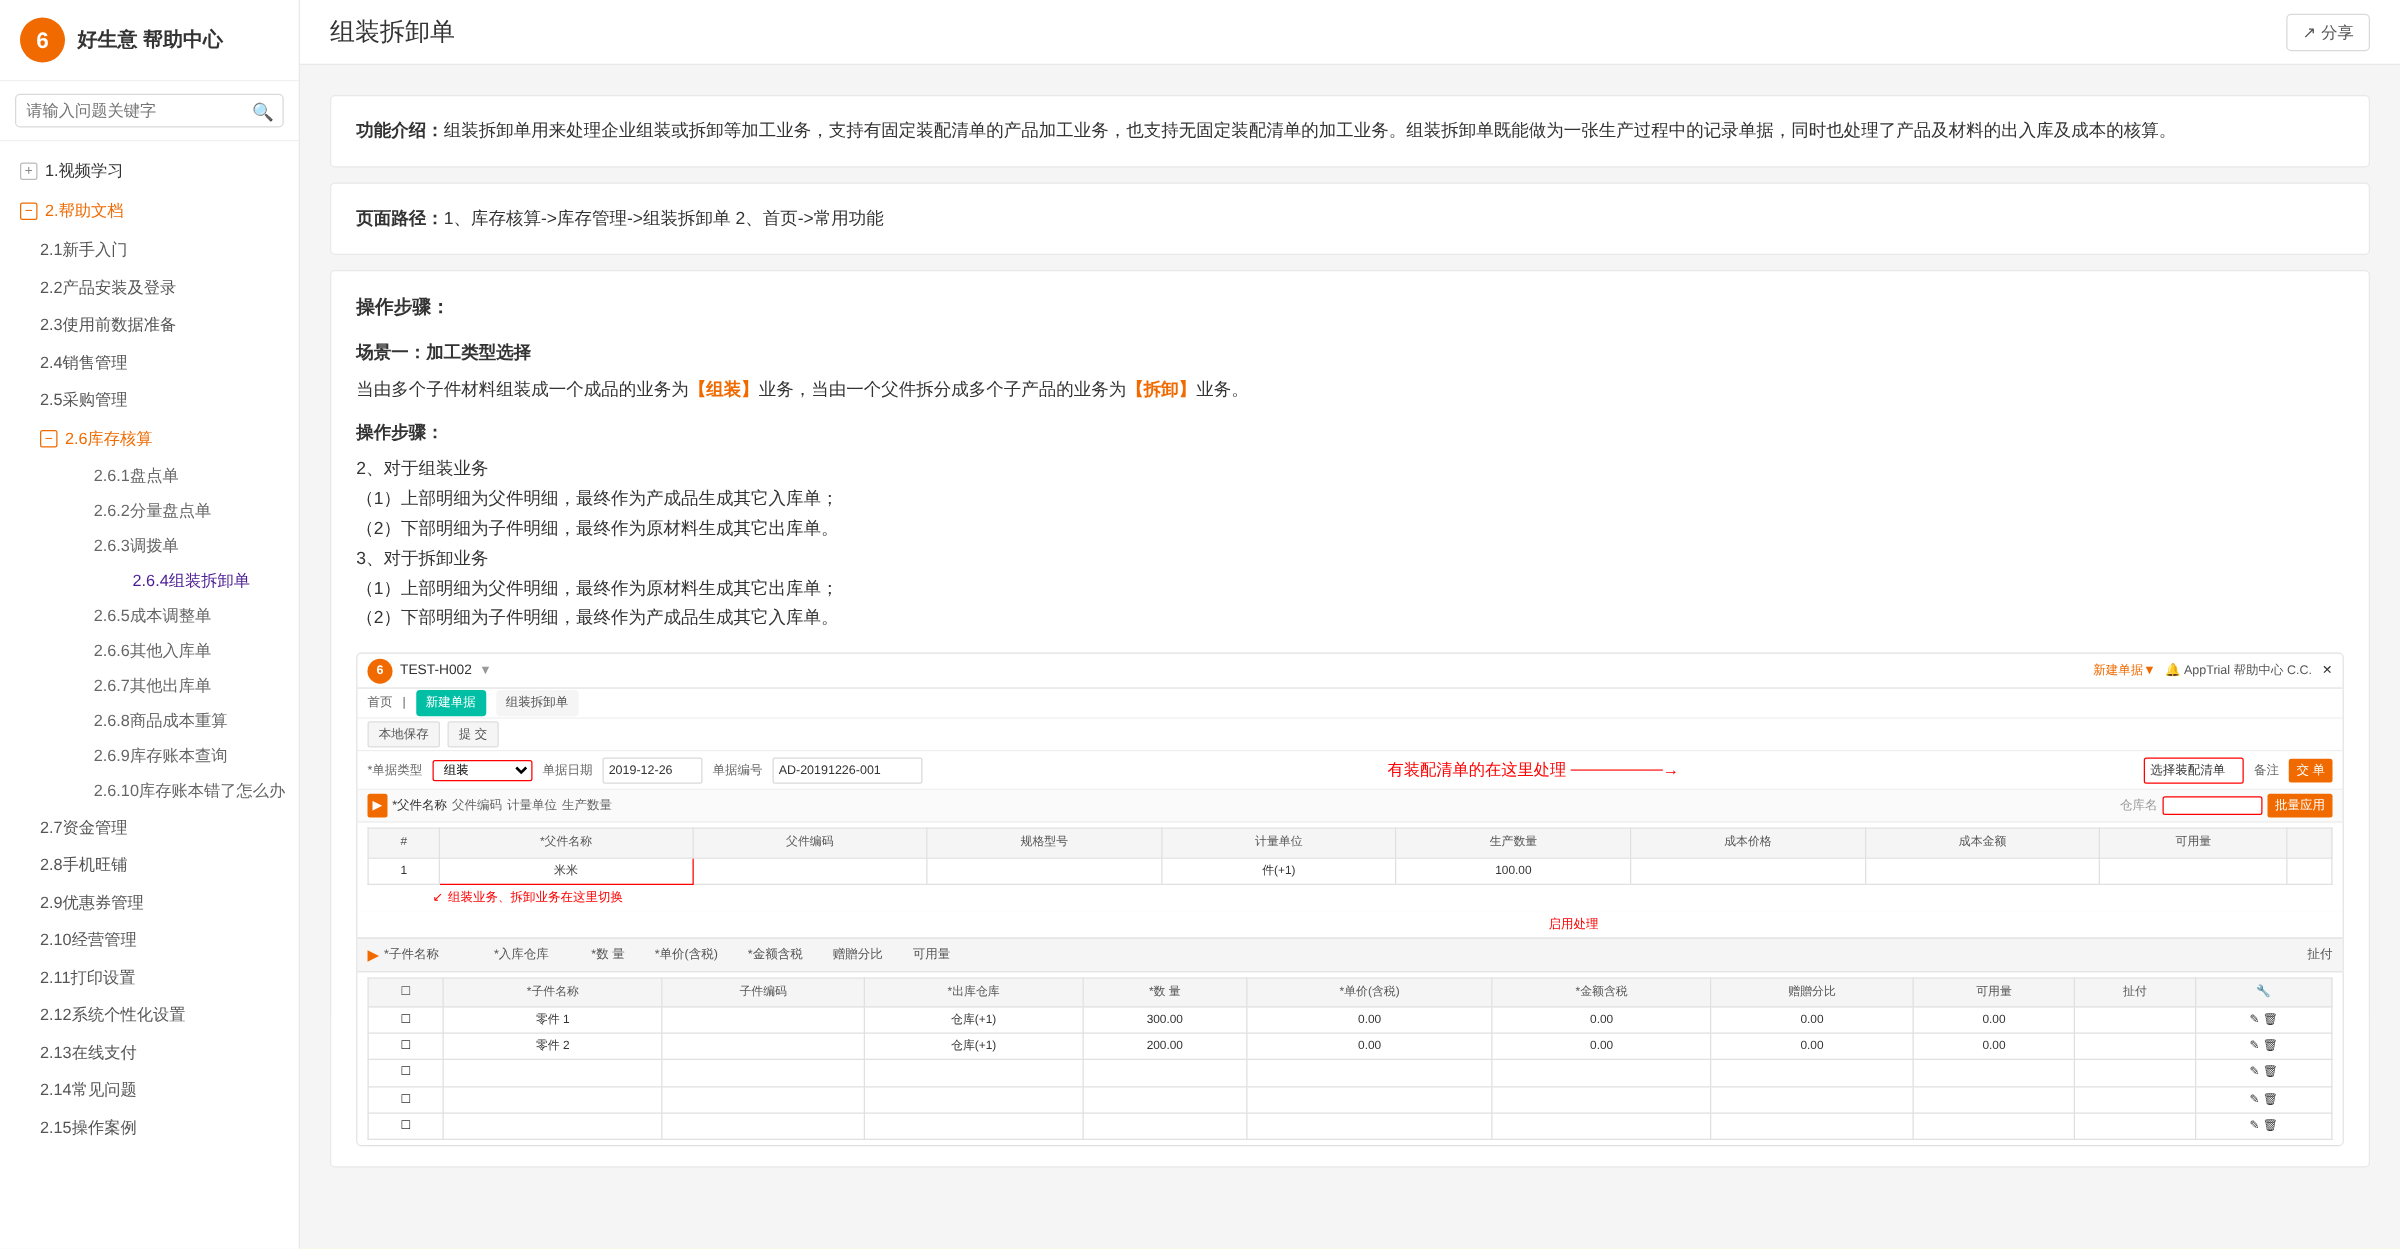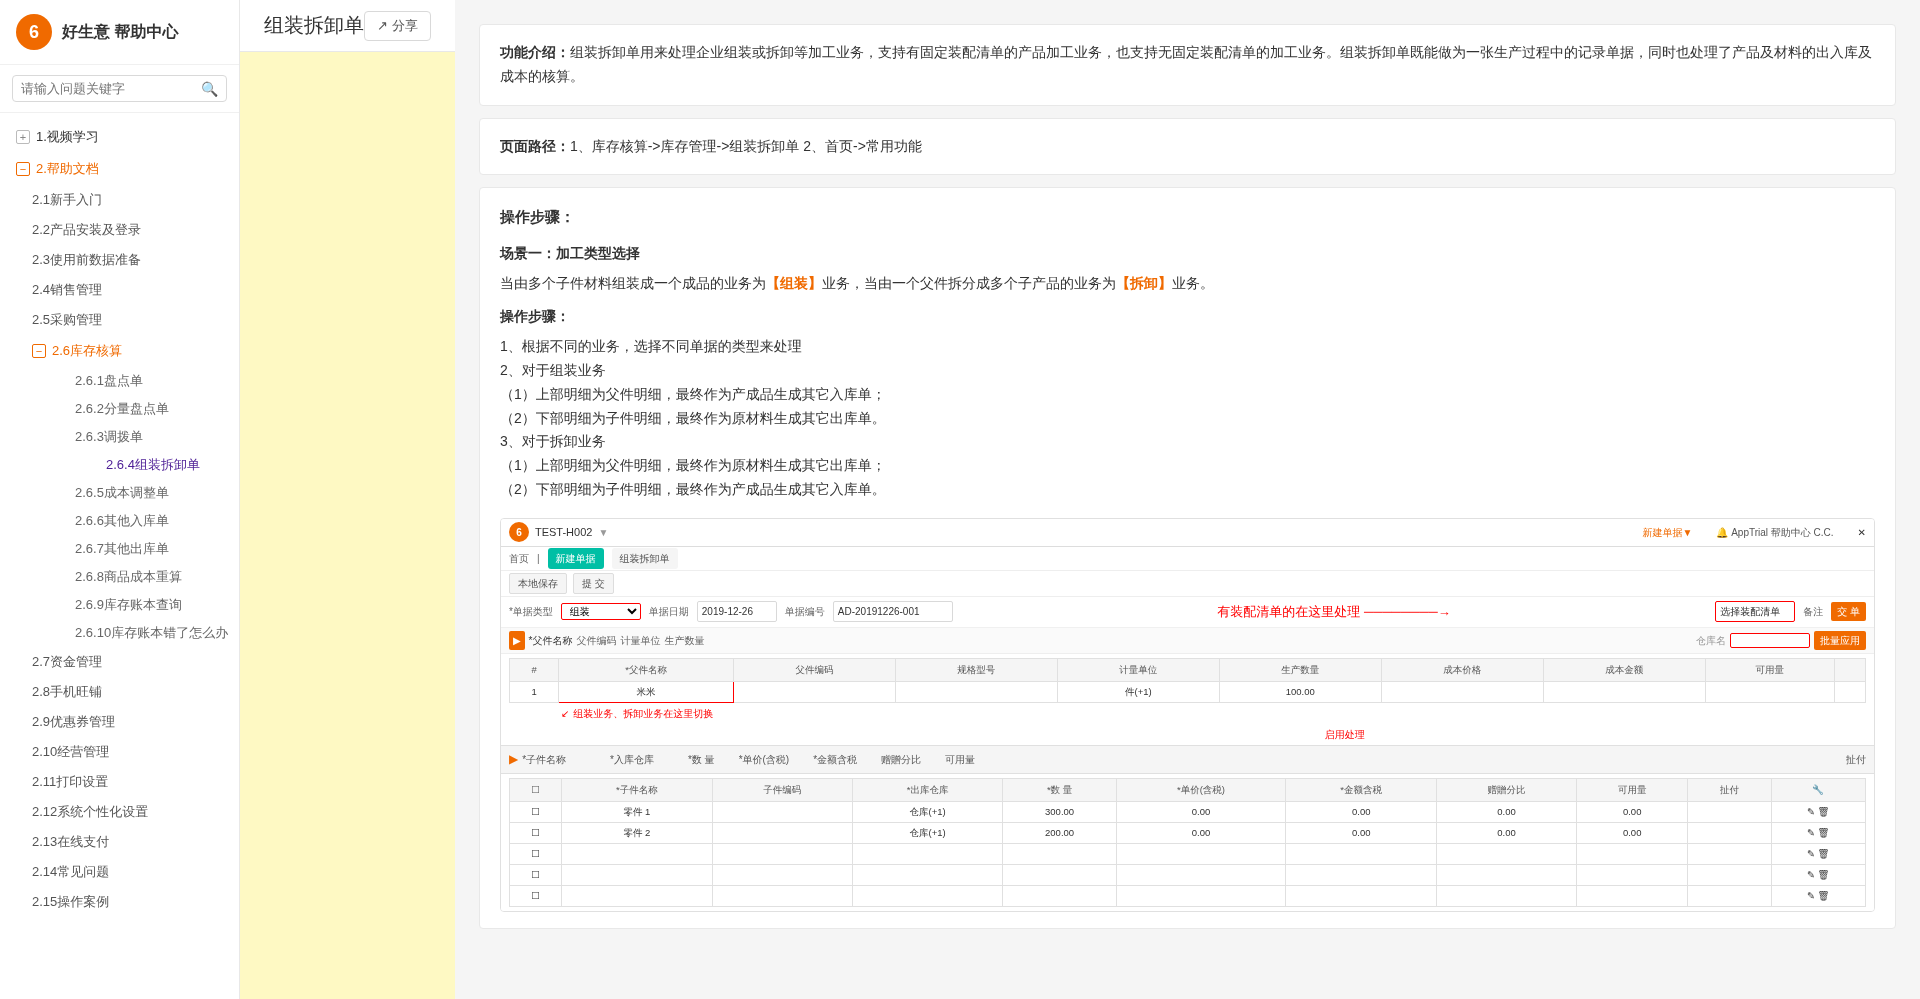--- a/index.html
+++ b/index.html
@@ -122,21 +122,21 @@
       cursor: pointer;
       display: block;
       margin-left: 19px;
     }
     .nav-sub-item.active { color: #4c1d95; text-align: center; }
 
     
     #main {
       flex: 1;
       display: flex;
-      flex-direction: row;
+      flex-direction: column;
       overflow: hidden;
       background: #fef9c3;
     }
     #topbar {
       background: #fff;
       border-bottom: 1px solid #e8e8e8;
       padding: 0 24px;
       height: 52px;
       display: flex;
       align-items: center;
@@ -407,38 +407,37 @@
 
     <div class="content-card">
       <div class="section-title">操作步骤：</div>
 
       <div class="step-text bold">场景一：加工类型选择</div>
       <p class="step-text">
         当由多个子件材料组装成一个成品的业务为<span class="highlight bold">【组装】</span>业务，当由一个父件拆分成多个子产品的业务为<span class="highlight bold">【拆卸】</span>业务。
       </p>
 
       <div class="step-text bold" style="margin-top:10px;">操作步骤：</div>
-      <p class="step-text">1、根据不同的业务，选择不同单据的类型来处理</p>
       <p class="step-text">2、对于组装业务</p>
       <p class="step-text indent-1">（1）上部明细为父件明细，最终作为产成品生成其它入库单；</p>
       <p class="step-text indent-1">（2）下部明细为子件明细，最终作为原材料生成其它出库单。</p>
       <p class="step-text">3、对于拆卸业务</p>
       <p class="step-text indent-1">（1）上部明细为父件明细，最终作为原材料生成其它出库单；</p>
       <p class="step-text indent-1">（2）下部明细为子件明细，最终作为产成品生成其它入库单。</p>
 
       <div class="screenshot-container" style="margin-top:16px; position:relative;">
         <div class="mock-app">
 
           <div class="mock-app-titlebar">
             <div style="display:flex;align-items:center;gap:6px;">
               <div style="width:20px;height:20px;background:#f06a00;border-radius:50%;display:flex;align-items:center;justify-content:center;color:#fff;font-size:10px;font-weight:bold;">6</div>
               <span style="font-size:11px;color:#333;">TEST-H002</span>
               <span style="font-size:10px;color:#999;">▼</span>
             </div>
-            <div style="display:flex;align-items:center;gap:24px;">
+            <div style="display:flex;align-items:center;gap:8px;">
               <span style="font-size:10px;color:#f06a00;">新建单据▼</span>
               <span style="font-size:10px;color:#555;">🔔 AppTrial 帮助中心 C.C.</span>
               <span style="font-size:10px;color:#333;">✕</span>
             </div>
           </div>
 
           <div class="mock-app-nav" style="padding:0 8px;">
             <span style="font-size:10px;color:#666;">首页</span>
             <span style="font-size:10px;color:#666;">|</span>
             <div class="mock-tab-active">新建单据</div>

